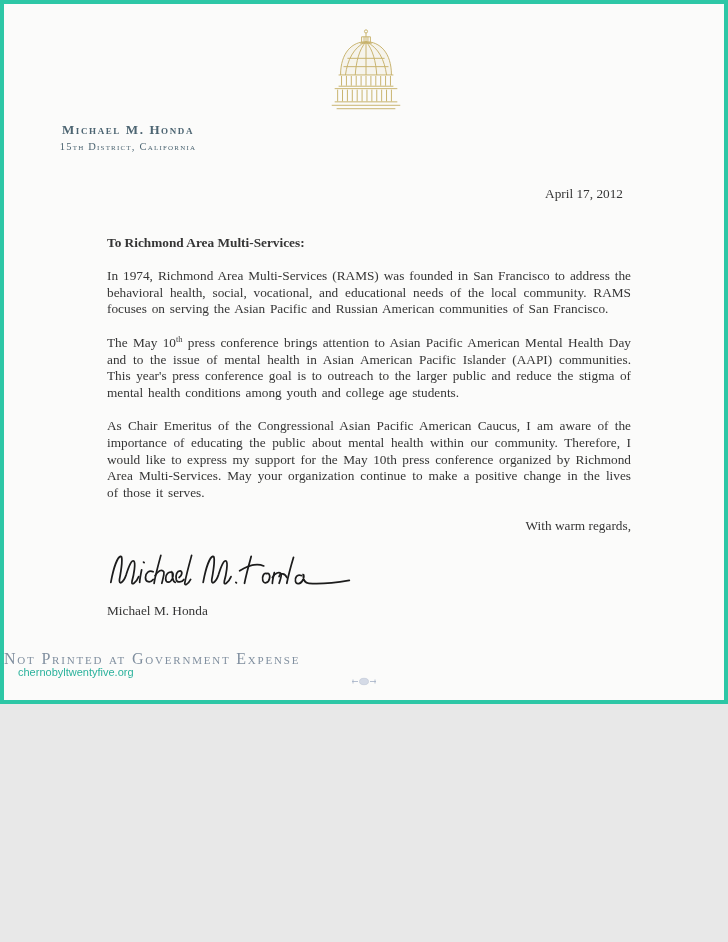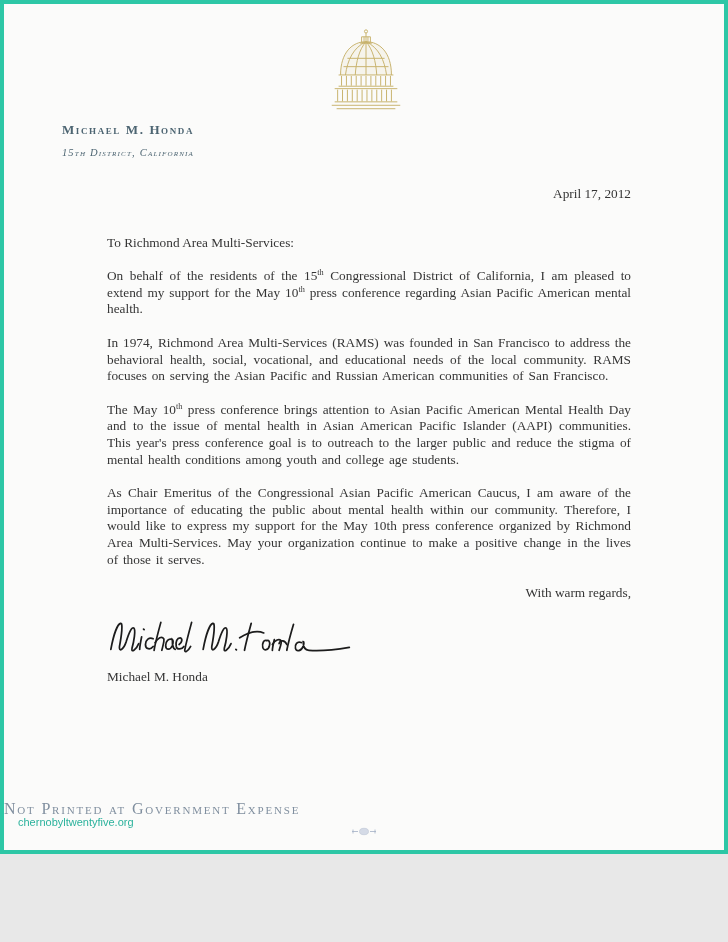--- a/index.html
+++ b/index.html
@@ -1,46 +1,46 @@
 <!DOCTYPE html>
 <html><head>
 <meta charset="utf-8">
 <style>
   html,body{margin:0;padding:0;background:#e8e8e8;}
   .page{
     box-sizing:border-box;
-    width:728px;height:854px;
+    width:728px;height:704px;
     background:#fbfbfa;
     border:4px solid #2dc7a6;
     position:relative;
     font-family:"Liberation Serif", serif;
     color:#3b3b3b;
     overflow:hidden;
   }
   
   .seal{position:absolute;left:322px;top:24px;width:80px;height:90px;}
   .lh-block{
     position:absolute;left:40px;top:118px;width:168px;
     text-align:center;color:#4d6572;
   }
   .lh-name{
     font-variant:small-caps;font-size:13px;letter-spacing:1.6px;
     font-weight:bold;white-space:nowrap;
   }
   .lh-district{
     font-variant:small-caps;font-size:10.5px;letter-spacing:1.2px;
-    margin-top:9px;white-space:nowrap;font-style:italic;
+    margin-top:3px;white-space:nowrap;
   }
   
   .content{
     position:absolute;left:103px;top:182px;width:524px;
     font-size:13.3px;line-height:16.6px;color:#353535;
   }
-  .date-line{text-align:right;margin:0 0 32px 0;font-family:Liberation Serif, serif;}
-  .salutation{margin:0 0 17px 0;}
+  .date-line{text-align:right;margin:0 8px 32px 0;font-family:Liberation Serif, serif;}
+  .salutation{margin:0 0 17px 0;font-weight:bold;}
   .content p.body-par{
     margin:0 0 17px 0;text-align:justify;word-spacing:1.5px;
   }
   .content sup{font-size:0.62em;vertical-align:super;line-height:0;}
   .closing{margin:6px 0 2px 0;text-align:right;}
   .signature{margin:2px 0 0 0;height:52px;}
   .signer{margin-top:6px;line-height:17px;}
   
   .watermark{
     position:absolute;left:14px;bottom:22px;
@@ -95,21 +95,20 @@
   <div class="lh-block">
     <div class="lh-name">Michael M. Honda</div>
     <div class="lh-district">15th District, California</div>
   </div>
 
   <div class="content">
     <p class="date-line">April 17, 2012</p>
 
     <p class="salutation">To Richmond Area Multi-Services:</p>
 
-    <p class="body-par">On behalf of the residents of the 15<sup>th</sup> Congressional District of California, I am pleased to extend my support for the May 10<sup>th</sup> press conference regarding Asian Pacific American mental health.</p>
     <p class="body-par">In 1974, Richmond Area Multi-Services (RAMS) was founded in San Francisco to address the behavioral health, social, vocational, and educational needs of the local community. RAMS focuses on serving the Asian Pacific and Russian American communities of San Francisco.</p>
     <p class="body-par">The May 10<sup>th</sup> press conference brings attention to Asian Pacific American Mental Health Day and to the issue of mental health in Asian American Pacific Islander (AAPI) communities. This year's press conference goal is to outreach to the larger public and reduce the stigma of mental health conditions among youth and college age students.</p>
     <p class="body-par">As Chair Emeritus of the Congressional Asian Pacific American Caucus, I am aware of the importance of educating the public about mental health within our community. Therefore, I would like to express my support for the May 10th press conference organized by Richmond Area Multi-Services. May your organization continue to make a positive change in the lives of those it serves.</p>
 
     <p class="closing">With warm regards,</p>
 
     
     <svg class="signature" viewBox="0 0 260 52" width="250" height="50" fill="none" stroke="#1c1c1c" stroke-width="1.8" stroke-linecap="round">
 
       <path d="M4 44 C7 28 11 18 14 17 C17 16 15 30 13 41 C12 47 17 45 20 36 C23 26 26 20 28 22 C30 24 28 36 26 43 C25 48 30 45 33 38"></path>

